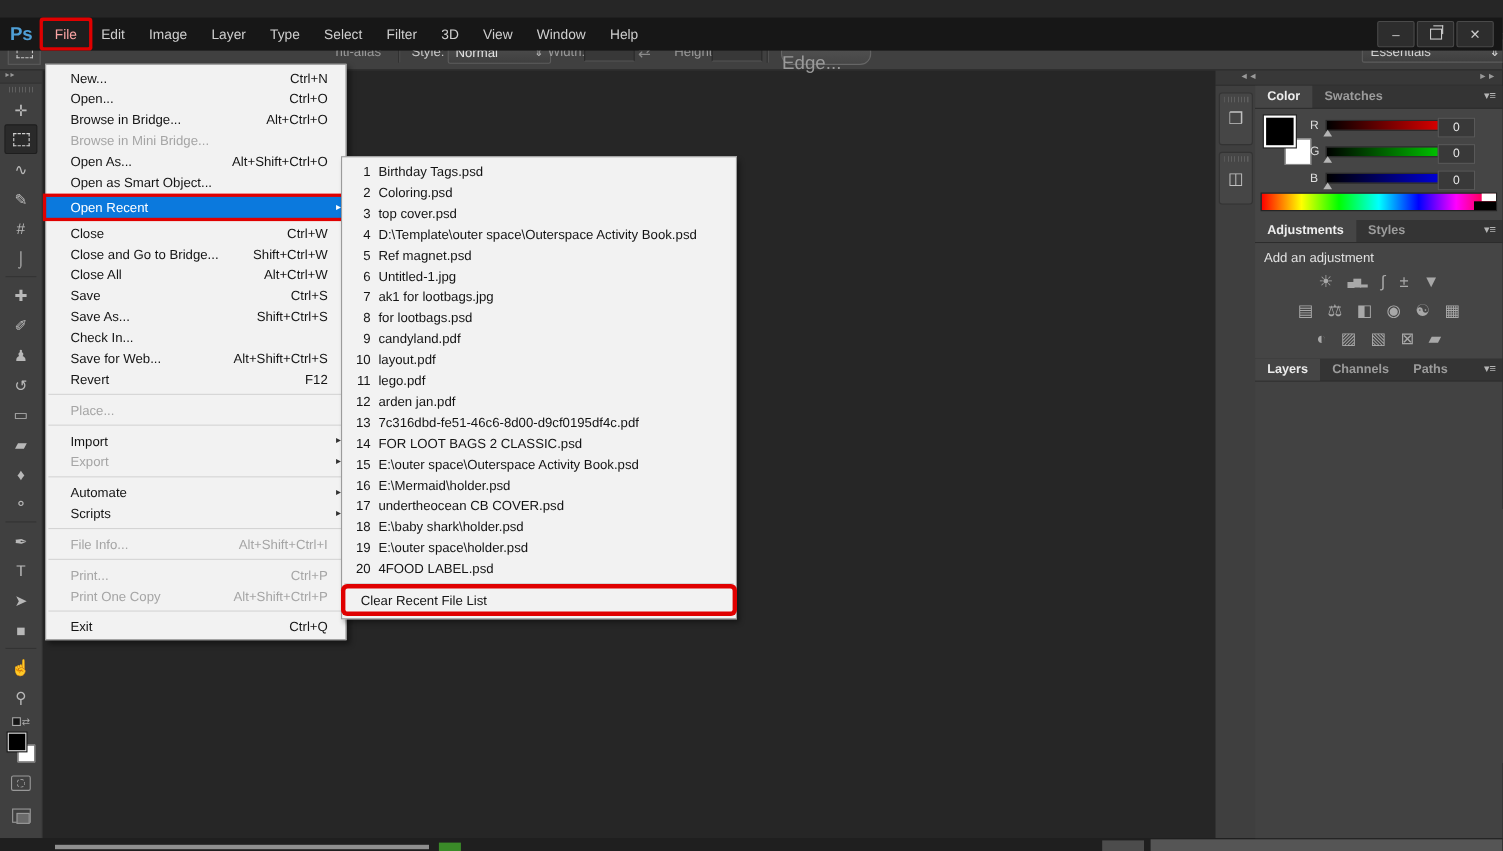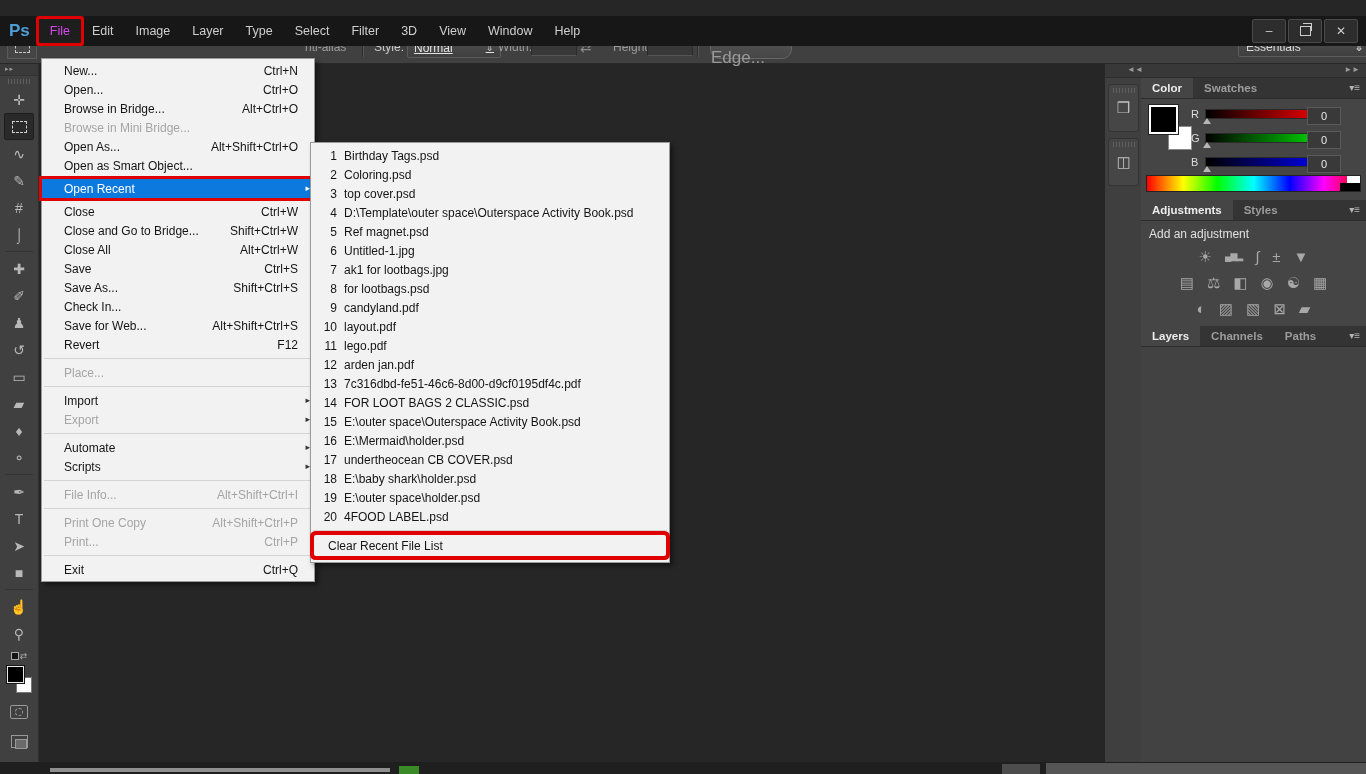--- a/index.html
+++ b/index.html
@@ -3,39 +3,39 @@
 <meta charset="utf-8">
 <style>
   html,body{margin:0;padding:0;width:1366px;height:774px;overflow:hidden;
     background:#262626;font-family:"Liberation Sans",sans-serif;position:relative;}
   
   .titlebar{position:absolute;left:0;top:16px;width:1366px;height:30px;background:#171717;
     display:flex;align-items:center;z-index:10;}
   .logo{color:#4f9fd6;font-weight:bold;font-size:17px;padding:0 9px;}
   .tmenu{display:flex;align-items:center;height:100%;}
   .tmi{padding:0 11px;font-size:12.5px;color:#cfcfcf;height:24px;line-height:24px;cursor:default;}
-  .tmi.active{background:#1e1e1e;color:#d946ef;box-shadow:0 0 0 3px #e00000;border-radius:1px;}
+  .tmi.active{background:#1e1e1e;color:#fca5a5;box-shadow:0 0 0 3px #e00000;border-radius:1px;}
   .winctl{position:absolute;right:8px;top:3px;display:flex;}
   .wbtn{width:32px;height:22px;background:#2d2d2d;border:1px solid #4a4a4a;margin-left:2px;
     display:flex;align-items:center;justify-content:center;color:#ccc;font-size:12px;border-radius:2px;}
   .resticon{width:9px;height:8px;border:1px solid #ccc;position:relative;}
   .resticon::before{content:'';position:absolute;left:2px;top:-4px;width:8px;height:7px;
     border:1px solid #ccc;border-bottom:none;border-left:none;}
   
   .optionsbar{position:absolute;left:0;top:30px;width:1366px;height:32px;background:#404040;
     border-top:1px solid #525252;border-bottom:1px solid #282828;z-index:5;}
   .ob-toolbox{position:absolute;left:7px;top:4px;width:28px;height:22px;border:1px solid #5a5a5a;
     background:#454545;display:flex;align-items:center;justify-content:center;}
   .ob-toolbox .marq{width:13px;height:10px;border:1px dashed #c8c8c8;}
   .ob-label{position:absolute;top:9px;font-size:12px;color:#9a9a9a;white-space:nowrap;}
   .ob-label.bright{color:#c9c9c9;}
   .ob-div{position:absolute;top:4px;width:1px;height:22px;background:#2e2e2e;border-right:1px solid #555;}
   .ob-select{position:absolute;left:407px;top:6px;width:80px;height:19px;border:1px solid #5c5c5c;
     background:linear-gradient(#515151,#3f3f3f);border-radius:2px;display:flex;align-items:center;
-    justify-content:space-between;padding:0 6px;font-size:12px;color:#e2e2e2;text-decoration:underline;}
+    justify-content:space-between;padding:0 6px;font-size:12px;color:#e2e2e2;}
   .ob-select .ud{font-size:10px;color:#bbb;}
   .ob-input{position:absolute;top:7px;width:38px;height:16px;background:#383838;border:1px solid #2a2a2a;
     border-bottom-color:#555;color:#ddd;font-size:11px;padding:0 3px;}
   .ob-swap{position:absolute;left:580px;top:8px;color:#8a8a8a;font-size:14px;}
   .ob-btn{position:absolute;left:710px;top:6px;width:80px;height:20px;border-radius:10px;
     border:1px solid #666;background:linear-gradient(#555,#464646);color:#9a9a9a;font-size:17px;
     display:flex;align-items:center;justify-content:center;}
   .ob-workspace{position:absolute;left:1238px;top:5px;width:118px;height:19px;border:1px solid #5c5c5c;
     background:linear-gradient(#515151,#3f3f3f);border-radius:2px;display:flex;align-items:center;
     justify-content:space-between;padding:0 7px;font-size:12px;color:#d6d6d6;}
@@ -413,27 +413,27 @@
       <span class="lbl">Scripts</span>
       <span class="ar">▸</span>
     </div>
   <div class="msep"></div>
   <div class="mi dis">
       <span class="lbl">File Info...</span>
       <span class="sc">Alt+Shift+Ctrl+I</span>
     </div>
   <div class="msep"></div>
   <div class="mi dis">
+      <span class="lbl">Print...</span>
+      <span class="sc">Ctrl+P</span>
+    </div>
+  <div class="mi dis">
       <span class="lbl">Print One Copy</span>
       <span class="sc">Alt+Shift+Ctrl+P</span>
     </div>
-  <div class="mi dis">
-      <span class="lbl">Print...</span>
-      <span class="sc">Ctrl+P</span>
-    </div>
   <div class="msep"></div>
   <div class="mi">
       <span class="lbl">Exit</span>
       <span class="sc">Ctrl+Q</span>
     </div>
 </div>
 
 <div class="menu submenu">
   <div class="smi">
       <span class="num">1</span>

